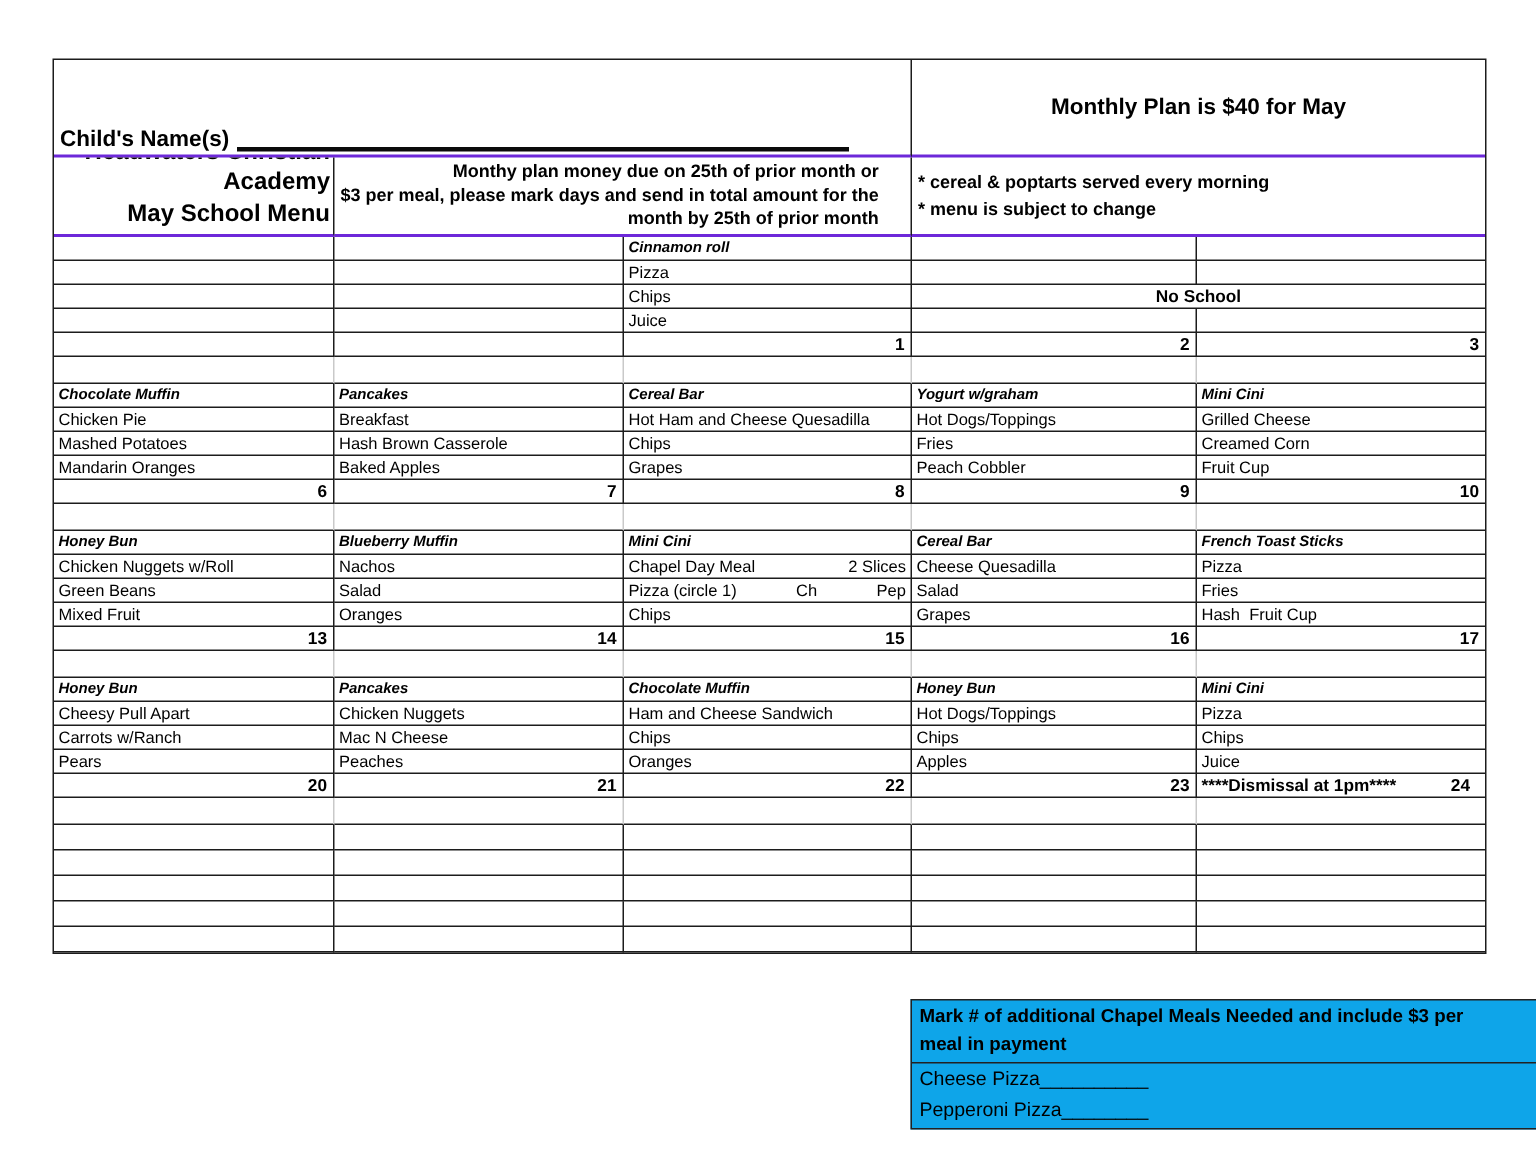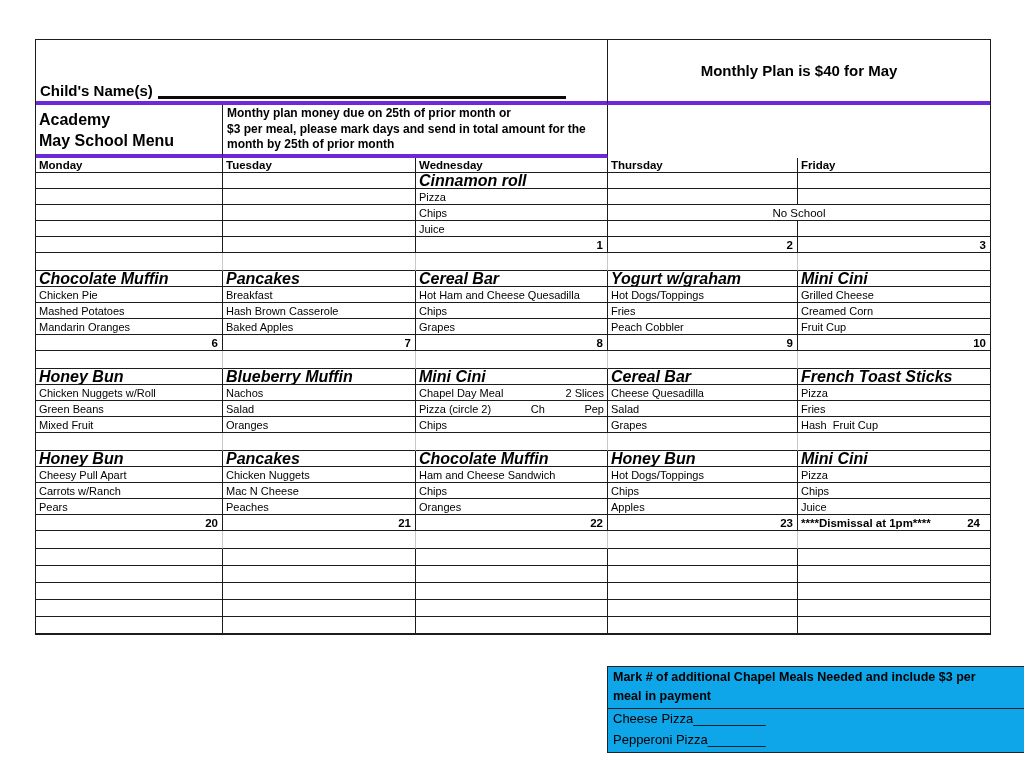--- a/index.html
+++ b/index.html
@@ -7,22 +7,22 @@
     position:relative;width:1024px;height:780px;background:#ffffff;overflow:hidden;
     font-family:"Liberation Sans","DejaVu Sans",sans-serif;color:#000;
   }
   
   #sheet{
     position:absolute;left:35px;top:39px;width:954px;
     border:1.5px solid #1c1c1c;background:#fff;box-sizing:content-box;
   }
   .topgrid{display:grid;grid-template-columns:187px 193px 192px 190px 192px;grid-template-rows:65px 53px;}
   .tcell{box-sizing:border-box;overflow:hidden;}
-  .bR{border-right:1px solid #1c1c1c;}
-  .bB{border-bottom:4px solid #6d28d9;}
+  .bR{border-right:1px solid #1c1c1c;text-align:right;}
+  .bB{border-bottom:2px solid #6d28d9;}
   .name-cell{grid-column:1/4;display:flex;align-items:flex-end;padding:0 6px 2px 4px;}
   .name-label{font-weight:bold;font-size:15px;white-space:nowrap;}
   .blank-line{flex:0 0 408px;border-bottom:3px solid #0a0a0a;margin-left:5px;height:14px;}
   .plan-cell{grid-column:4/6;display:flex;align-items:center;justify-content:center;
              font-weight:bold;font-size:15px;}
   .school-cell{grid-column:1/2;display:flex;align-items:flex-end;padding:2px 2px 3px 3px;
                font-weight:bold;font-size:16px;line-height:1.28;white-space:pre-line;}
   .note-cell{grid-column:2/4;display:flex;align-items:center;padding:1px 2px 1px 4px;
              font-weight:bold;font-size:12px;line-height:1.32;white-space:pre-line;}
   .cereal-cell{grid-column:4/6;display:flex;align-items:center;padding:2px 2px 2px 4px;
@@ -31,23 +31,23 @@
   .cal-row{display:grid;grid-template-columns:187px 193px 192px 190px 192px;}
   .cal-row.days{height:15px;}
   .cal-row.items,.cal-row.numbers{height:16px;}
   .cal-row.spacer{height:18px;}
   .cal-row.empty{height:17px;}
   .cell{box-sizing:border-box;border-right:1px solid #1c1c1c;border-bottom:1px solid #1c1c1c;
         padding:0 3px;font-size:11px;line-height:14px;overflow:hidden;white-space:pre;
         display:flex;align-items:center;}
   .cal-row > .cell:last-child{border-right:none;}
   .cell.day{font-weight:bold;font-size:11.5px;}
-  .cell.head{font-weight:bold;font-style:italic;font-size:16px;}
+  .cell.head{font-weight:bold;font-style:italic;font-size:10px;}
   .cell.num{font-weight:bold;font-size:11.5px;justify-content:flex-end;padding-right:4px;}
-  .cell.noschool{font-weight:normal;font-size:11.5px;justify-content:center;}
+  .cell.noschool{font-weight:bold;font-size:11.5px;justify-content:center;}
   .cell.parts{justify-content:space-between;}
   .cell.numlabel{font-weight:bold;font-size:11.5px;justify-content:space-between;padding-right:10px;align-items:flex-end;}
   .spacer .cell{border-right-color:#c9c9c9;}
   
   #chapel-box{
     position:absolute;left:607px;top:666px;width:446px;
     border:1.5px solid #222;background:#0ea5e9;box-sizing:border-box;
   }
   .box-title{font-weight:bold;font-size:12.5px;line-height:1.5;padding:1px 5px 2px;
              border-bottom:1px solid #222;white-space:pre-line;}
@@ -64,30 +64,25 @@
       <div class="tcell bR bB name-cell">
         <span class="name-label">Child's Name(s)</span>
         <span class="blank-line"></span>
       </div>
       <div class="tcell bB plan-cell">Monthly Plan is $40 for May</div>
       <div class="tcell bR bB school-cell">Headwaters Christian Academy
 May School Menu</div>
       <div class="tcell bR bB note-cell">Monthy plan money due on 25th of prior month or
 $3 per meal, please mark days and send in total amount for the
 month by 25th of prior month</div>
+      <div class="tcell bB cereal-cell">* cereal &amp; poptarts served every morning
+* menu is subject to change</div>
     </div>
 
     <div id="calendar">
-        <div class="cal-row days">
-          <div class="cell day">Monday</div>
-          <div class="cell day">Tuesday</div>
-          <div class="cell day">Wednesday</div>
-          <div class="cell day">Thursday</div>
-          <div class="cell day">Friday</div>
-        </div>
         <div class="cal-row items">
           <div class="cell"></div>
           <div class="cell"></div>
           <div class="cell head">Cinnamon roll</div>
           <div class="cell"></div>
           <div class="cell"></div>
         </div>
         <div class="cal-row items">
           <div class="cell"></div>
           <div class="cell"></div>
@@ -174,30 +169,37 @@
         <div class="cal-row items">
           <div class="cell">Chicken Nuggets w/Roll</div>
           <div class="cell">Nachos</div>
           <div class="cell parts"><span>Chapel Day Meal</span><span>2 Slices</span></div>
           <div class="cell">Cheese Quesadilla</div>
           <div class="cell">Pizza</div>
         </div>
         <div class="cal-row items">
           <div class="cell">Green Beans</div>
           <div class="cell">Salad</div>
-          <div class="cell parts"><span>Pizza (circle 2)</span><span>Ch</span><span>Pep</span></div>
+          <div class="cell parts"><span>Pizza (circle 1)</span><span>Ch</span><span>Pep</span></div>
           <div class="cell">Salad</div>
           <div class="cell">Fries</div>
         </div>
         <div class="cal-row items">
           <div class="cell">Mixed Fruit</div>
           <div class="cell">Oranges</div>
           <div class="cell">Chips</div>
           <div class="cell">Grapes</div>
           <div class="cell">Hash  Fruit Cup</div>
+        </div>
+        <div class="cal-row numbers">
+          <div class="cell num">13</div>
+          <div class="cell num">14</div>
+          <div class="cell num">15</div>
+          <div class="cell num">16</div>
+          <div class="cell num">17</div>
         </div>
         <div class="cal-row spacer">
           <div class="cell"></div>
           <div class="cell"></div>
           <div class="cell"></div>
           <div class="cell"></div>
           <div class="cell"></div>
         </div>
         <div class="cal-row items">
           <div class="cell head">Honey Bun</div>

